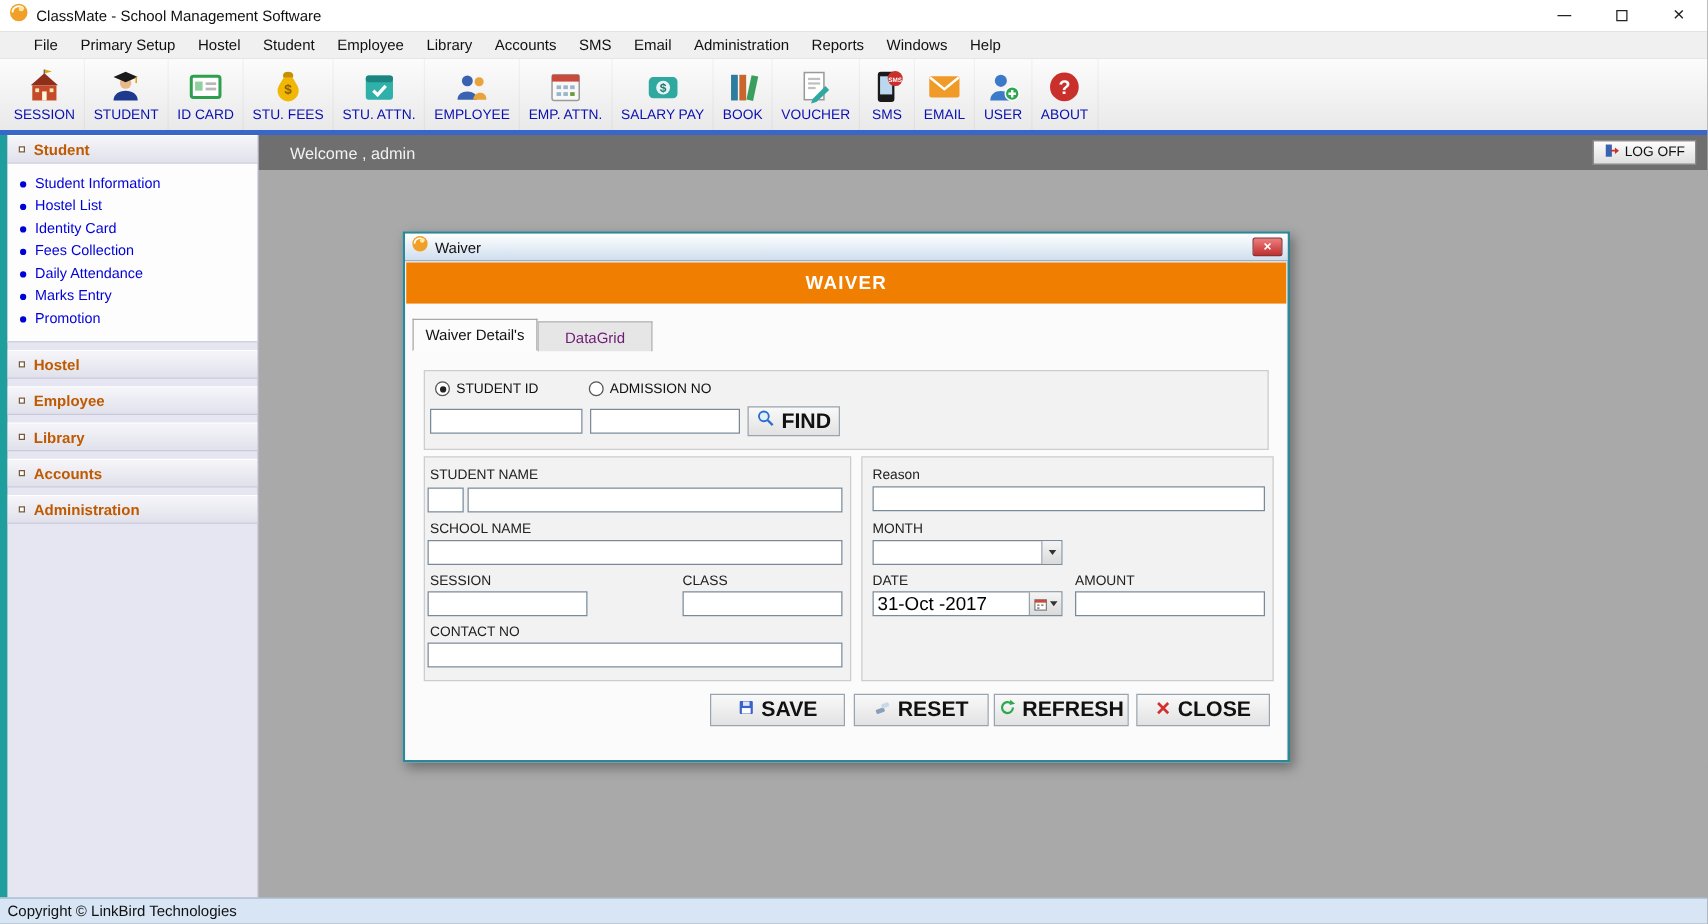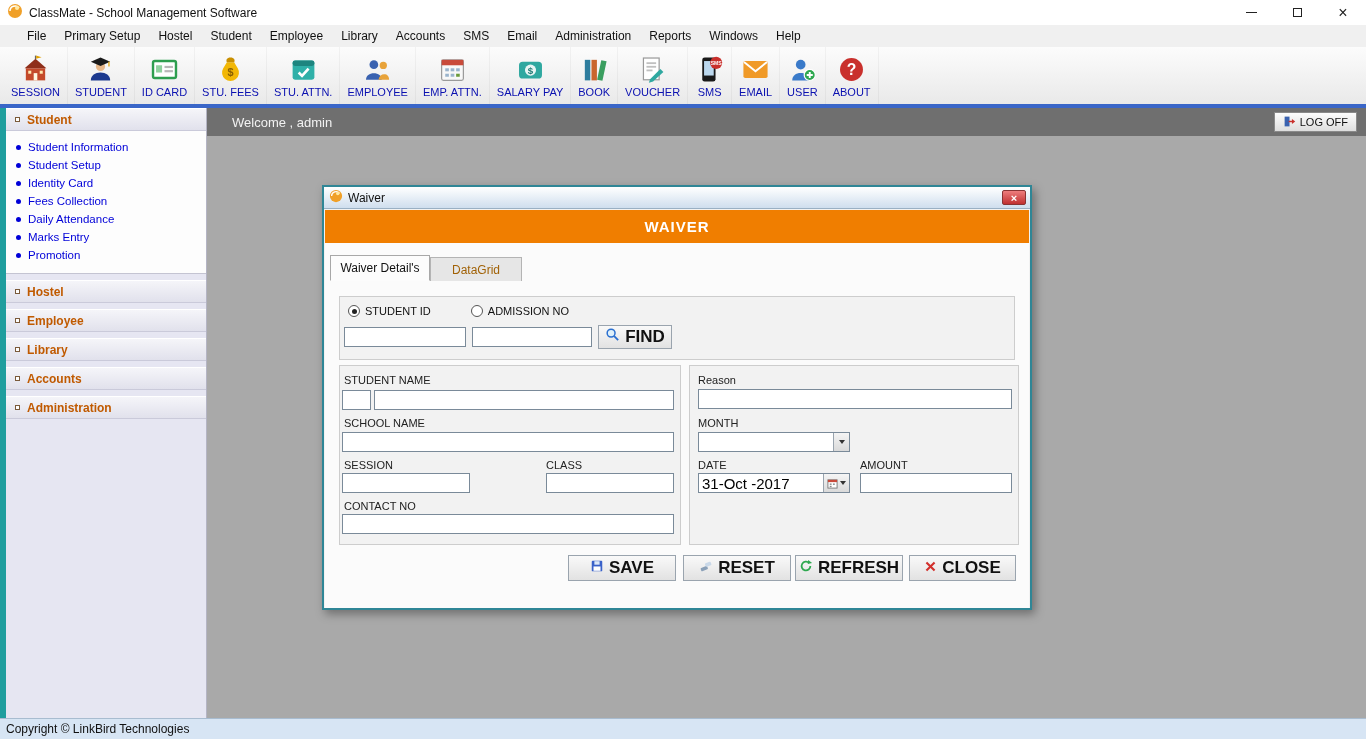--- a/index.html
+++ b/index.html
@@ -48,21 +48,21 @@
   
   .dialog{position:absolute;left:115px;top:49px;width:710px;height:425px;border:2px solid #2f8696;background:#f2f2f2;box-shadow:3px 4px 9px rgba(0,0,0,.35)}
   .dlg-titlebar{height:22px;background:linear-gradient(#ffffff,#cfdeee);display:flex;align-items:center;padding:0 4px 0 5px;border-bottom:1px solid #9ab0c4}
   .dlg-title{font-size:12px;margin-left:5px;color:#111}
   .dlg-close{margin-left:auto;width:24px;height:15px;background:linear-gradient(#ee7d7d,#c03030);border:1px solid #833;color:#fff;font-size:11px;font-weight:700;display:flex;align-items:center;justify-content:center;border-radius:2px;cursor:pointer}
   .dlg-banner{height:33px;margin:1px 1px 0;background:#f07e00;color:#fff;font-weight:700;font-size:15px;display:flex;align-items:center;justify-content:center;letter-spacing:1px}
   .dlg-content{position:relative;height:365px;background:#fbfbfb;margin:0 1px 1px;overflow:hidden}
 
   .tab{position:absolute;height:26px;display:flex;align-items:center;justify-content:center;font-size:12px;cursor:pointer}
   .tab.active{left:5px;top:12px;width:100px;background:#fcfcfc;border:1px solid #a8a8a8;border-bottom:1px solid #fcfcfc;z-index:2;color:#111}
-  .tab.inactive{left:105px;top:14px;width:92px;height:24px;background:#e6e6e6;border:1px solid #b4b4b4;border-bottom:none;color:#a16207}
+  .tab.inactive{left:105px;top:14px;width:92px;height:24px;background:#e6e6e6;border:1px solid #b4b4b4;border-bottom:none;color:#701a75}
 
   .groupbox{position:absolute;background:#f2f2f2;border:1px solid #cdcdcd}
   #grp-search{left:14px;top:53px;width:676px;height:64px}
   #grp-student{left:14px;top:122px;width:342px;height:180px}
   #grp-waiver{left:364px;top:122px;width:330px;height:180px}
 
   .gs-radios{position:absolute;left:8px;top:8px;display:flex;gap:40px}
   .radio-wrap{display:flex;align-items:center;gap:5px;font-size:11px;color:#111;cursor:pointer}
   .radio{width:12px;height:12px;border:1px solid #555;border-radius:50%;background:#fff;display:inline-flex;align-items:center;justify-content:center}
   .radio .radio-dot{width:5px;height:5px;border-radius:50%;background:#222;display:none}
@@ -297,21 +297,21 @@
         <span class="sq-bullet"></span>
         <span>Student</span>
       </div>
       <div class="side-panel">
         <div class="side-item">
             <span class="dot-bullet"></span>
             <span>Student Information</span>
           </div>
         <div class="side-item">
             <span class="dot-bullet"></span>
-            <span>Student Setup</span>
+            <span>Hostel List</span>
           </div>
         <div class="side-item">
             <span class="dot-bullet"></span>
             <span>Identity Card</span>
           </div>
         <div class="side-item">
             <span class="dot-bullet"></span>
             <span>Fees Collection</span>
           </div>
         <div class="side-item">

